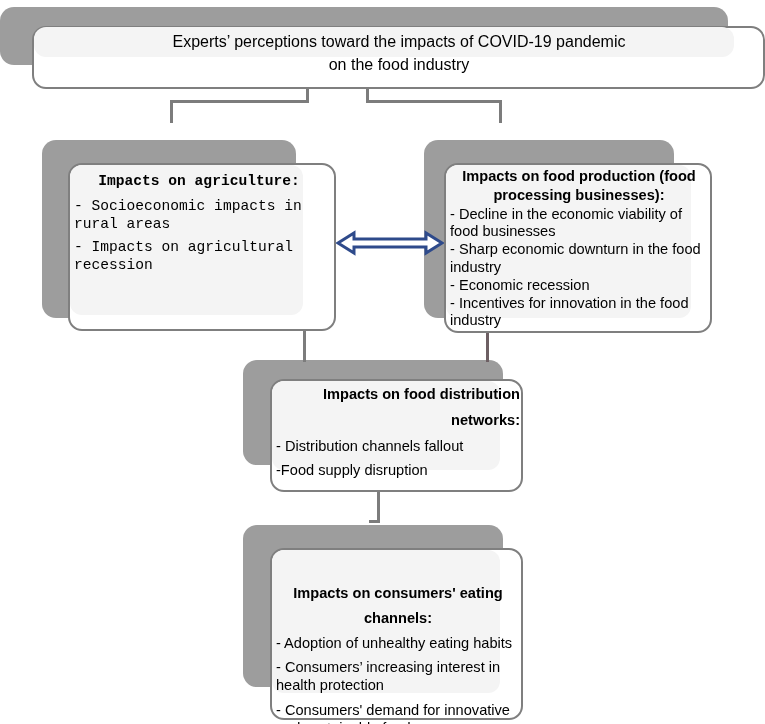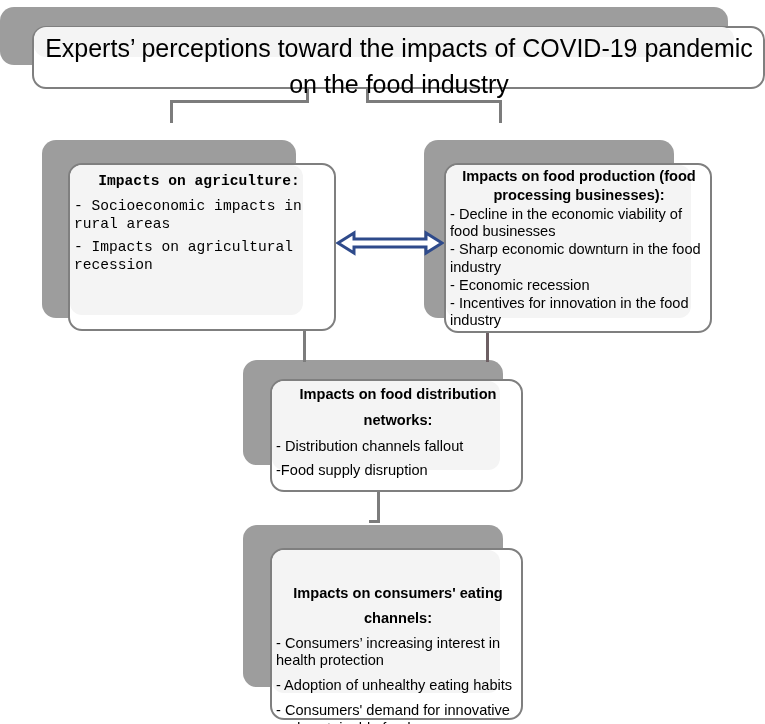--- a/index.html
+++ b/index.html
@@ -50,21 +50,21 @@
     display: block;
     text-align: left;
   }
 
   
   #title-shadow { left: 0px;  top: 7px;   width: 728px; height: 58px; }
   #title-box    { left: 32px; top: 26px;  width: 733px; height: 63px; }
   #title-plate  { left: 34px; top: 27px;  width: 700px; height: 30px; }
   #title-text {
     left: 40px; top: 31px; width: 718px;
-    font-size: 25px;
+    font-size: 16px;
     text-align: center;
     line-height: 1.42;
   }
 
   
   #agri-shadow { left: 42px; top: 140px; width: 254px; height: 178px; }
   #agri-box    { left: 68px; top: 163px; width: 268px; height: 168px; }
   #agri-plate  { left: 70px; top: 165px; width: 233px; height: 150px; }
   #agri-text   { left: 74px; top: 173px; width: 250px; font-size: 14.6px; font-family: Liberation Mono, monospace; }
   #agri-text .hdr { margin-bottom: 7px; }
@@ -75,21 +75,21 @@
   #prod-box    { left: 444px; top: 163px; width: 268px; height: 170px; }
   #prod-plate  { left: 446px; top: 165px; width: 245px; height: 153px; }
   #prod-text   { left: 450px; top: 168px; width: 258px; font-size: 14.6px; }
   #prod-text .hdr { margin-bottom: 1px; }
 
   
   #dist-shadow { left: 243px; top: 360px; width: 260px; height: 105px; }
   #dist-box    { left: 270px; top: 379px; width: 253px; height: 113px; }
   #dist-plate  { left: 272px; top: 381px; width: 228px; height: 89px; }
   #dist-text   { left: 276px; top: 386px; width: 244px; font-size: 14.6px; }
-  #dist-text .hdr { margin-bottom: 8px; }
+  #dist-text .hdr { margin-bottom: 8px; text-align: right; }
   #dist-text .bullet { margin-bottom: 7px; }
 
   
   #cons-shadow { left: 243px; top: 525px; width: 260px; height: 162px; }
   #cons-box    { left: 270px; top: 548px; width: 253px; height: 172px; }
   #cons-plate  { left: 272px; top: 550px; width: 228px; height: 143px; }
   #cons-text   { left: 276px; top: 585px; width: 244px; font-size: 14.6px; }
   #cons-text .hdr { margin-bottom: 7px; }
   #cons-text .bullet { margin-bottom: 7px; }
 
@@ -188,18 +188,18 @@
 
   <div class="conn conn-v" id="c5-v"></div>
   <div class="conn conn-h" id="c5-h"></div>
 
   <div class="shadow-box" id="cons-shadow"></div>
   <div class="white-box" id="cons-box"></div>
   <div class="text-plate" id="cons-plate"></div>
   <div class="content" id="cons-text">
     <span class="hdr">Impacts on consumers' eating</span>
     <span class="hdr">channels:</span>
+    <span class="bullet">- Adoption of unhealthy eating habits</span>
     <span class="bullet">- Consumers’ increasing interest in health protection</span>
-    <span class="bullet">- Adoption of unhealthy eating habits</span>
     <span class="bullet">- Consumers' demand for innovative and sustainable foods</span>
   </div>
 
 </div>
 
 </body></html>

